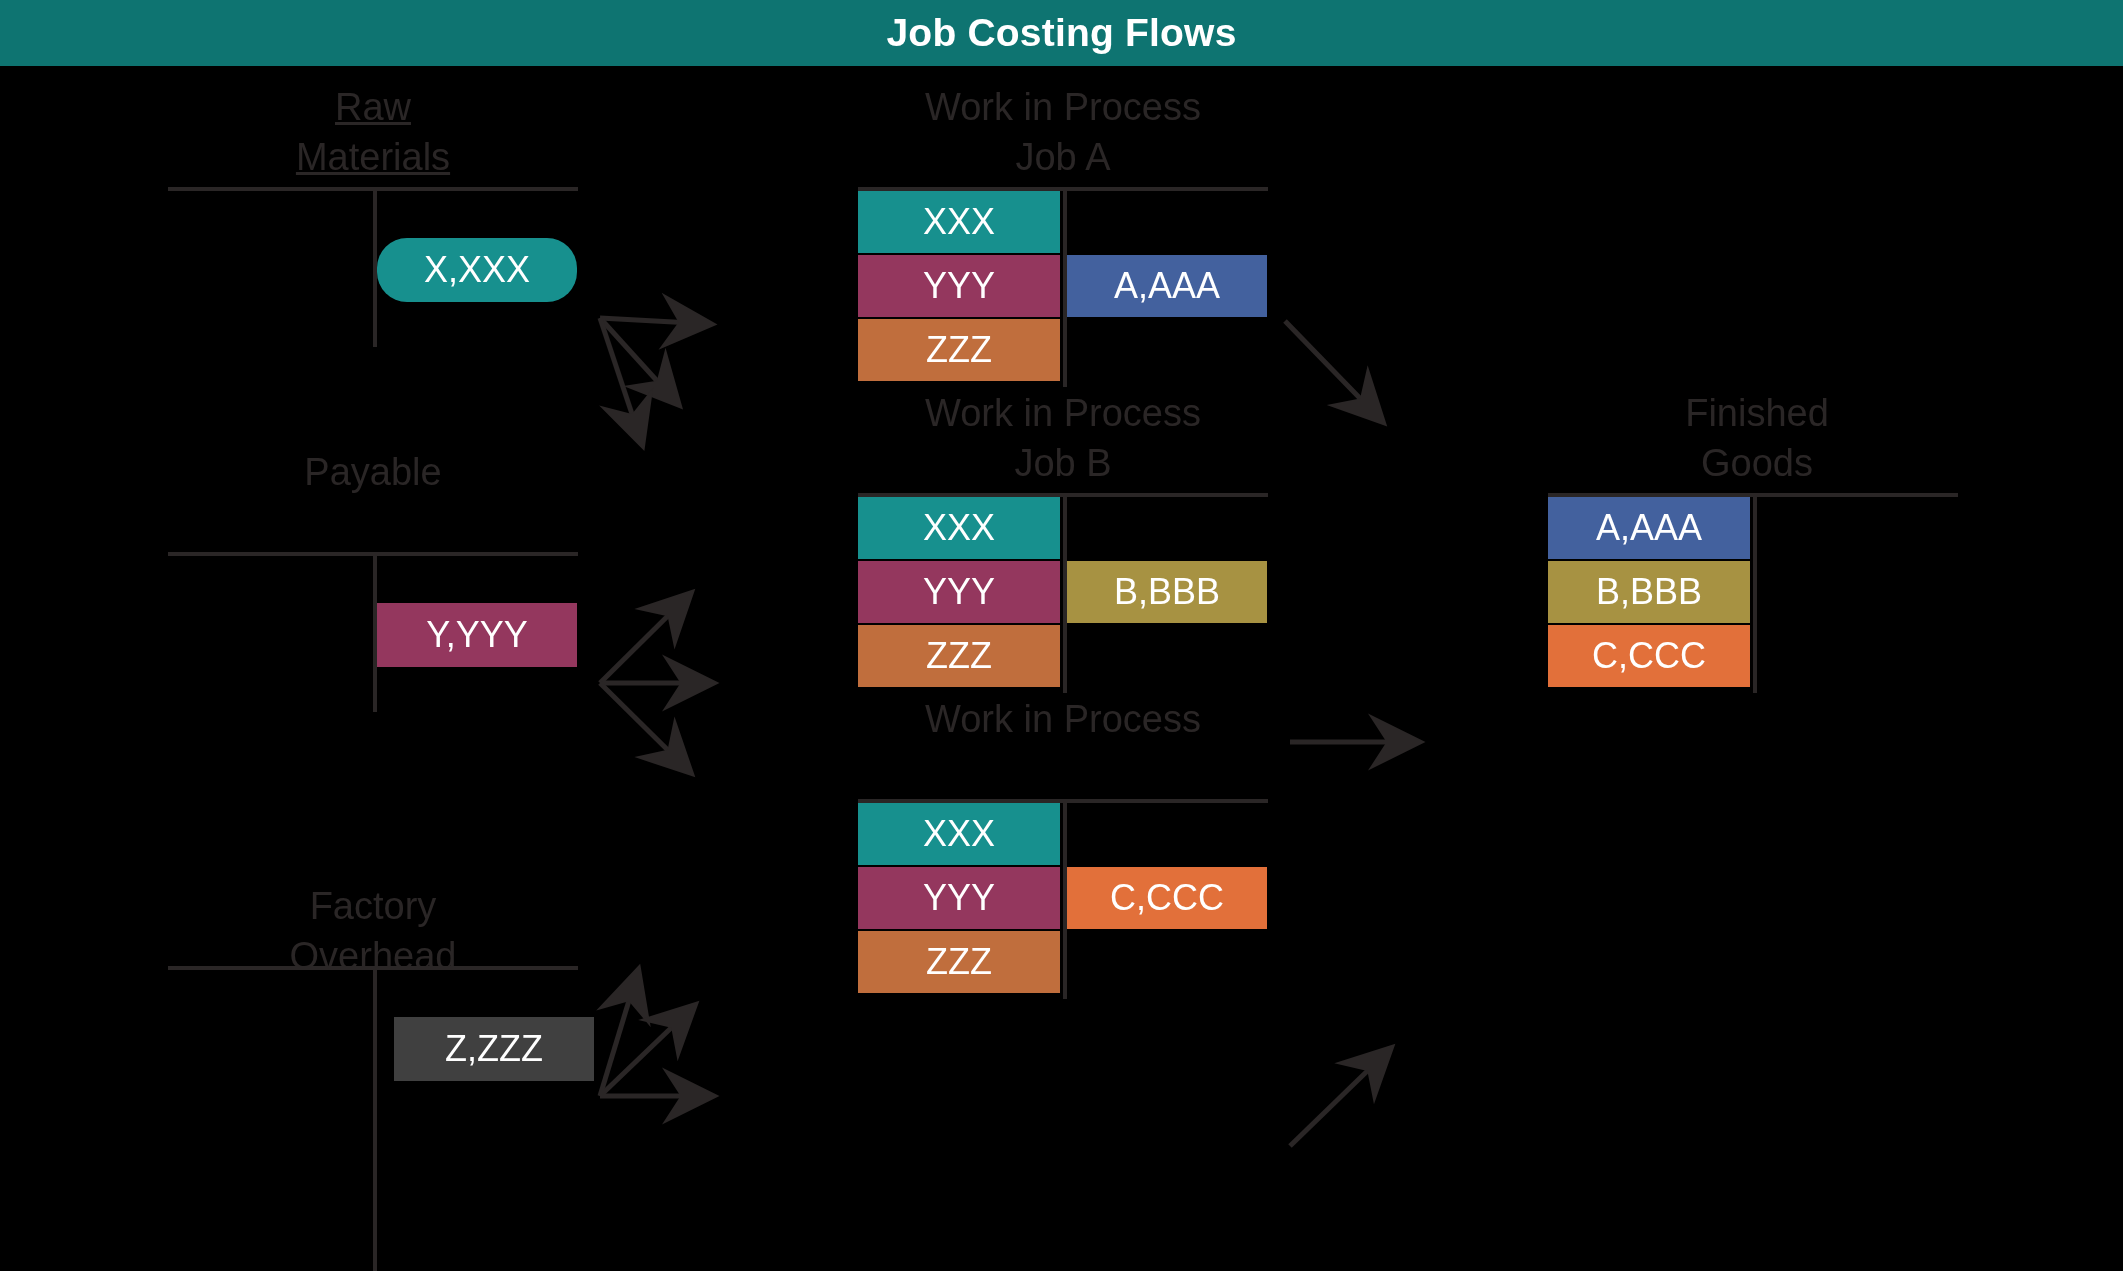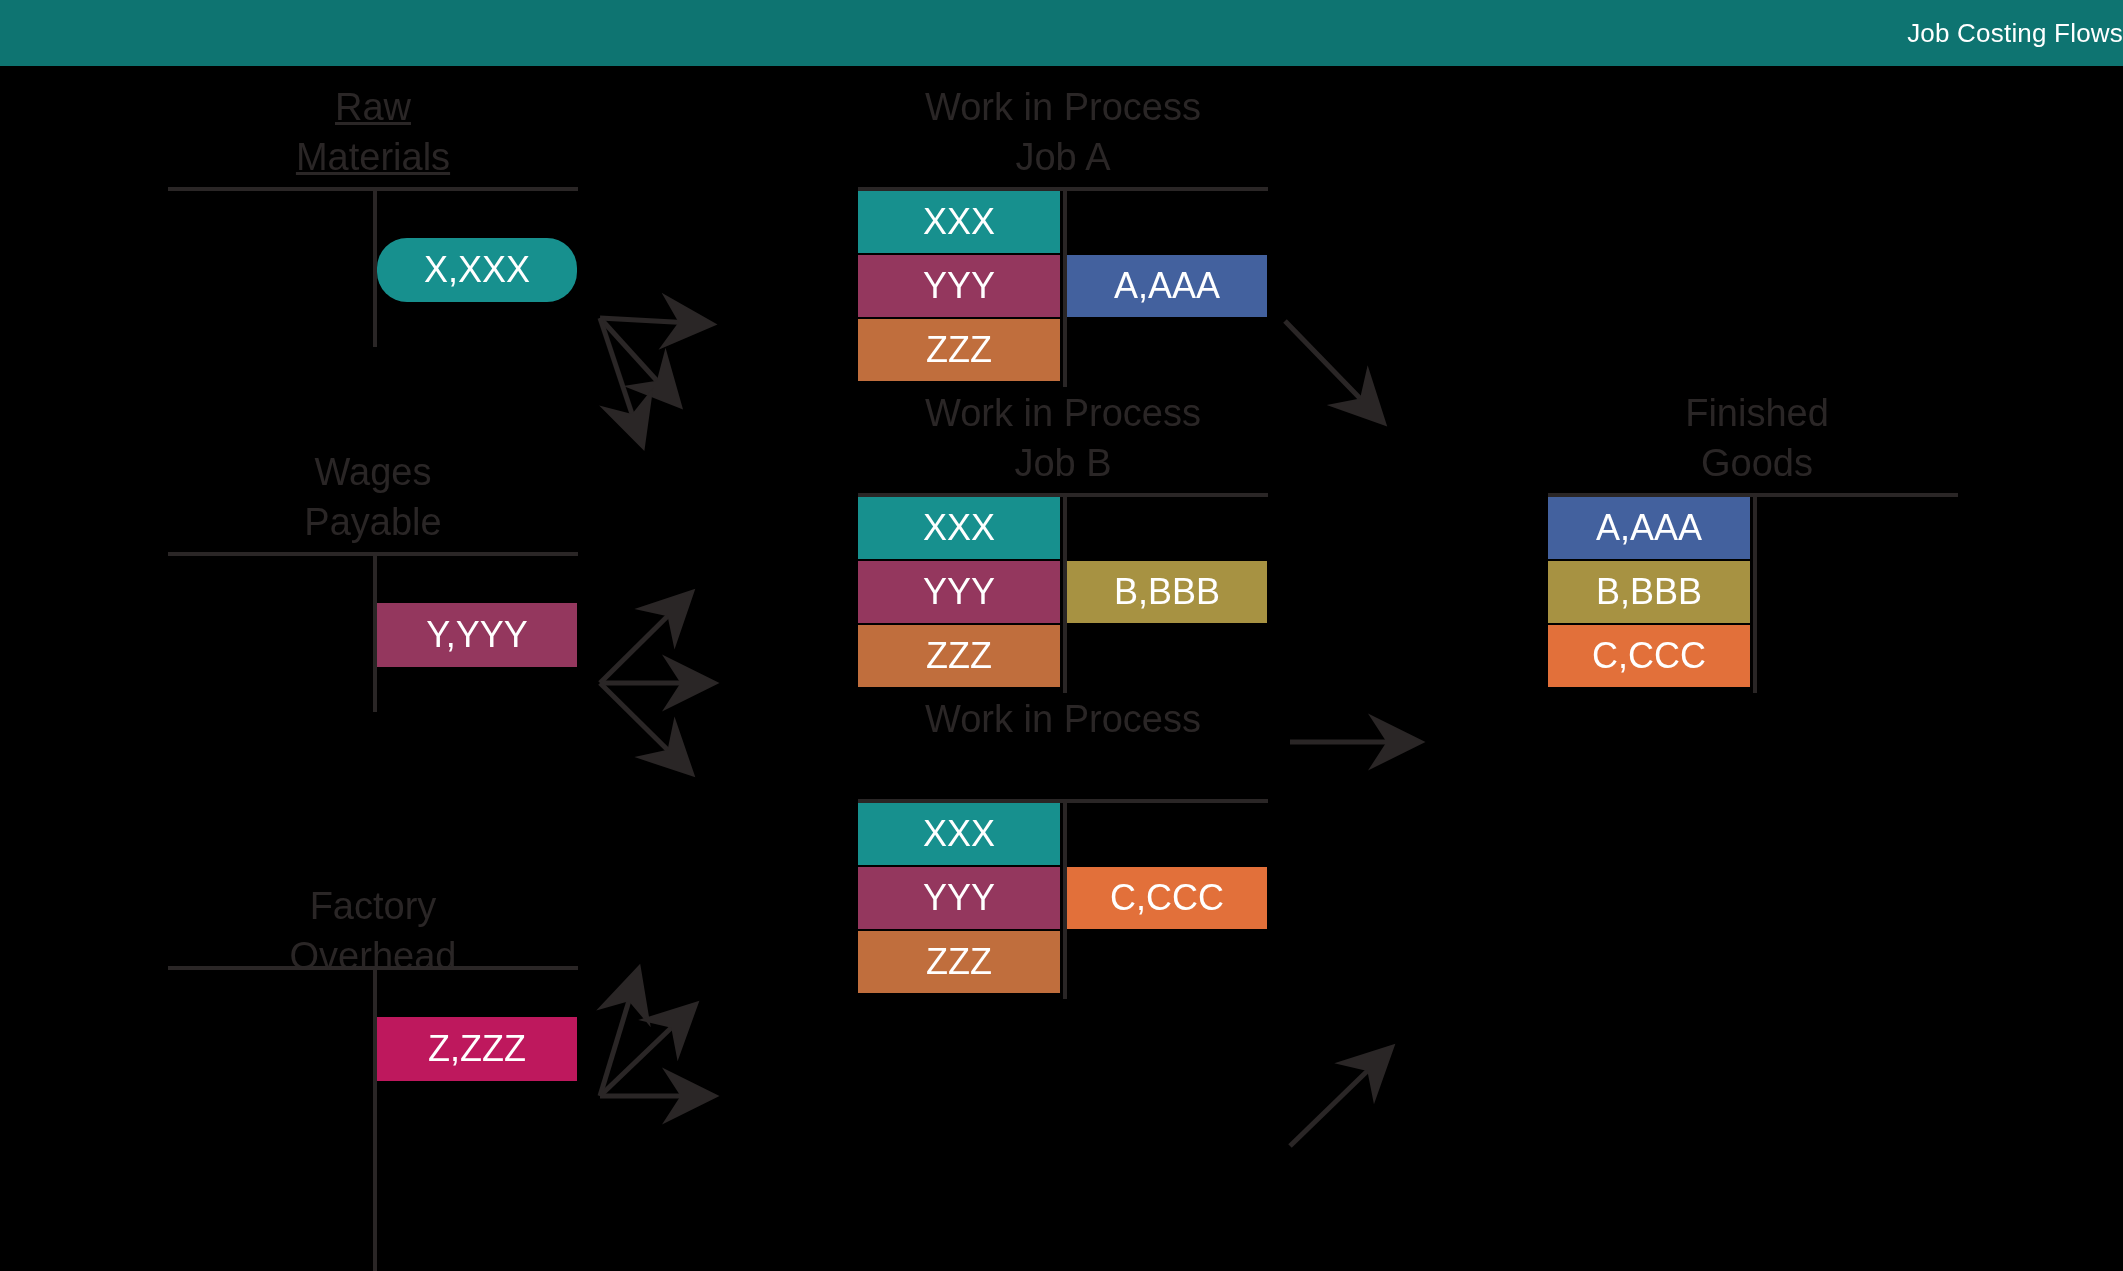--- a/index.html
+++ b/index.html
@@ -24,24 +24,24 @@
     height: 66px;
     background: #0e7471;
   }
   #header-title {
     position: absolute;
     left: 0;
     top: 0;
     width: 2123px;
     height: 66px;
     line-height: 66px;
-    text-align: right;
+    text-align: center;
     color: #ffffff;
-    font-size: 26px;
-    font-weight: normal;
+    font-size: 39px;
+    font-weight: bold;
     letter-spacing: 0.2px;
     white-space: nowrap;
   }
 
   
   #diagram {
     position: absolute;
     left: 0;
     top: 66px;
     width: 2123px;
@@ -181,21 +181,20 @@
     <div class="amt" style="left:0px; top:253px; width:202px; height:62px; background:#c06e3d;">
       <span>ZZZ</span>
     </div>
     <div class="amt" style="left:209px; top:189px; width:200px; height:62px; background:#43619e;">
       <span>A,AAA</span>
     </div>
   </div>
 
   <div class="t-account" style="left:168px; top:365px;">
     <div class="t-title" style="left:0px; top:16px; width:410px;">
-      <div>Wages</div>
       <div>Payable</div>
     </div>
     <div class="t-rule" style="left:0px; top:121px; width:410px;"></div>
     <div class="t-stem" style="left:205px; top:121px; height:160px;"></div>
     <div class="amt" style="left:209px; top:172px; width:200px; height:64px; background:#94375e;">
       <span>Y,YYY</span>
     </div>
   </div>
 
   <div class="t-account" style="left:858px; top:306px;">
@@ -237,21 +236,21 @@
     </div>
   </div>
 
   <div class="t-account" style="left:168px; top:779px;">
     <div class="t-title" style="left:0px; top:16px; width:410px;margin-top:20px;">
       <div>Factory</div>
       <div>Overhead</div>
     </div>
     <div class="t-rule" style="left:0px; top:121px; width:410px;"></div>
     <div class="t-stem" style="left:205px; top:121px; height:305px;"></div>
-    <div class="amt" style="left:209px; top:172px; width:200px; height:64px; background:#be185d;">
+    <div class="amt" style="left:226px; top:172px; width:200px; height:64px; background:#404040;">
       <span>Z,ZZZ</span>
     </div>
   </div>
 
   <div class="t-account" style="left:858px; top:612px;">
     <div class="t-title" style="left:-100px; top:16px; width:610px;">
       <div>Work in Process</div>
     </div>
     <div class="t-rule" style="left:0px; top:121px; width:410px;"></div>
     <div class="t-stem" style="left:205px; top:121px; height:200px;"></div>

